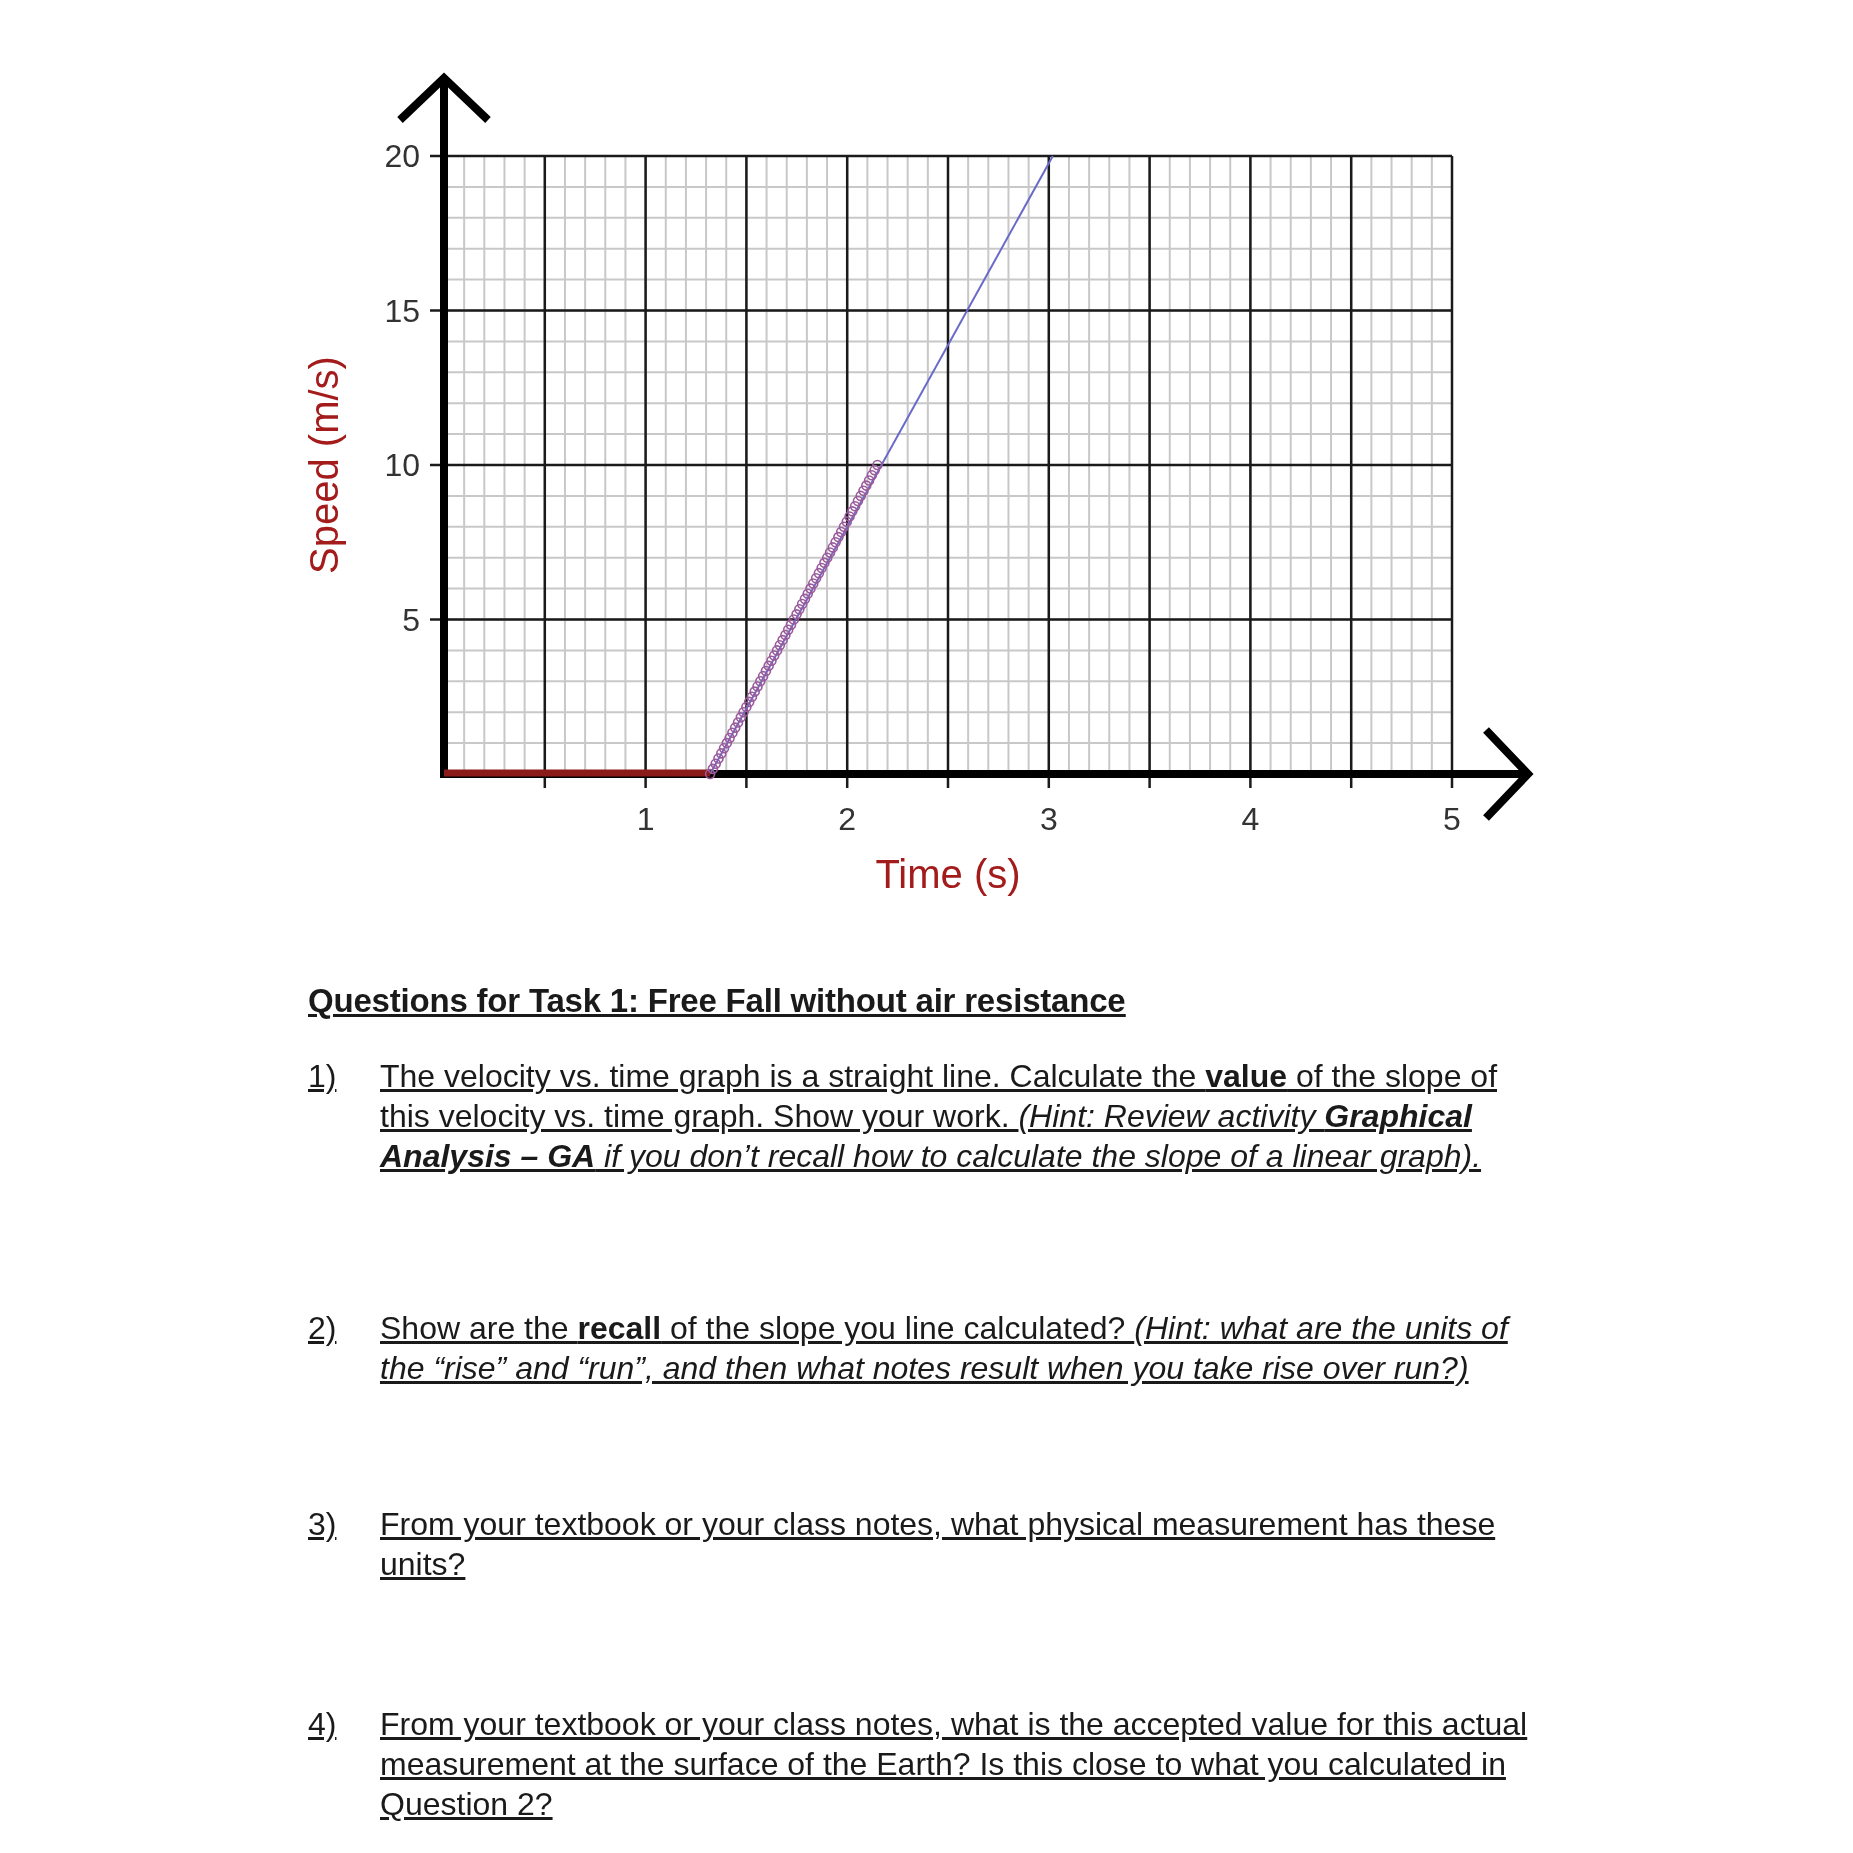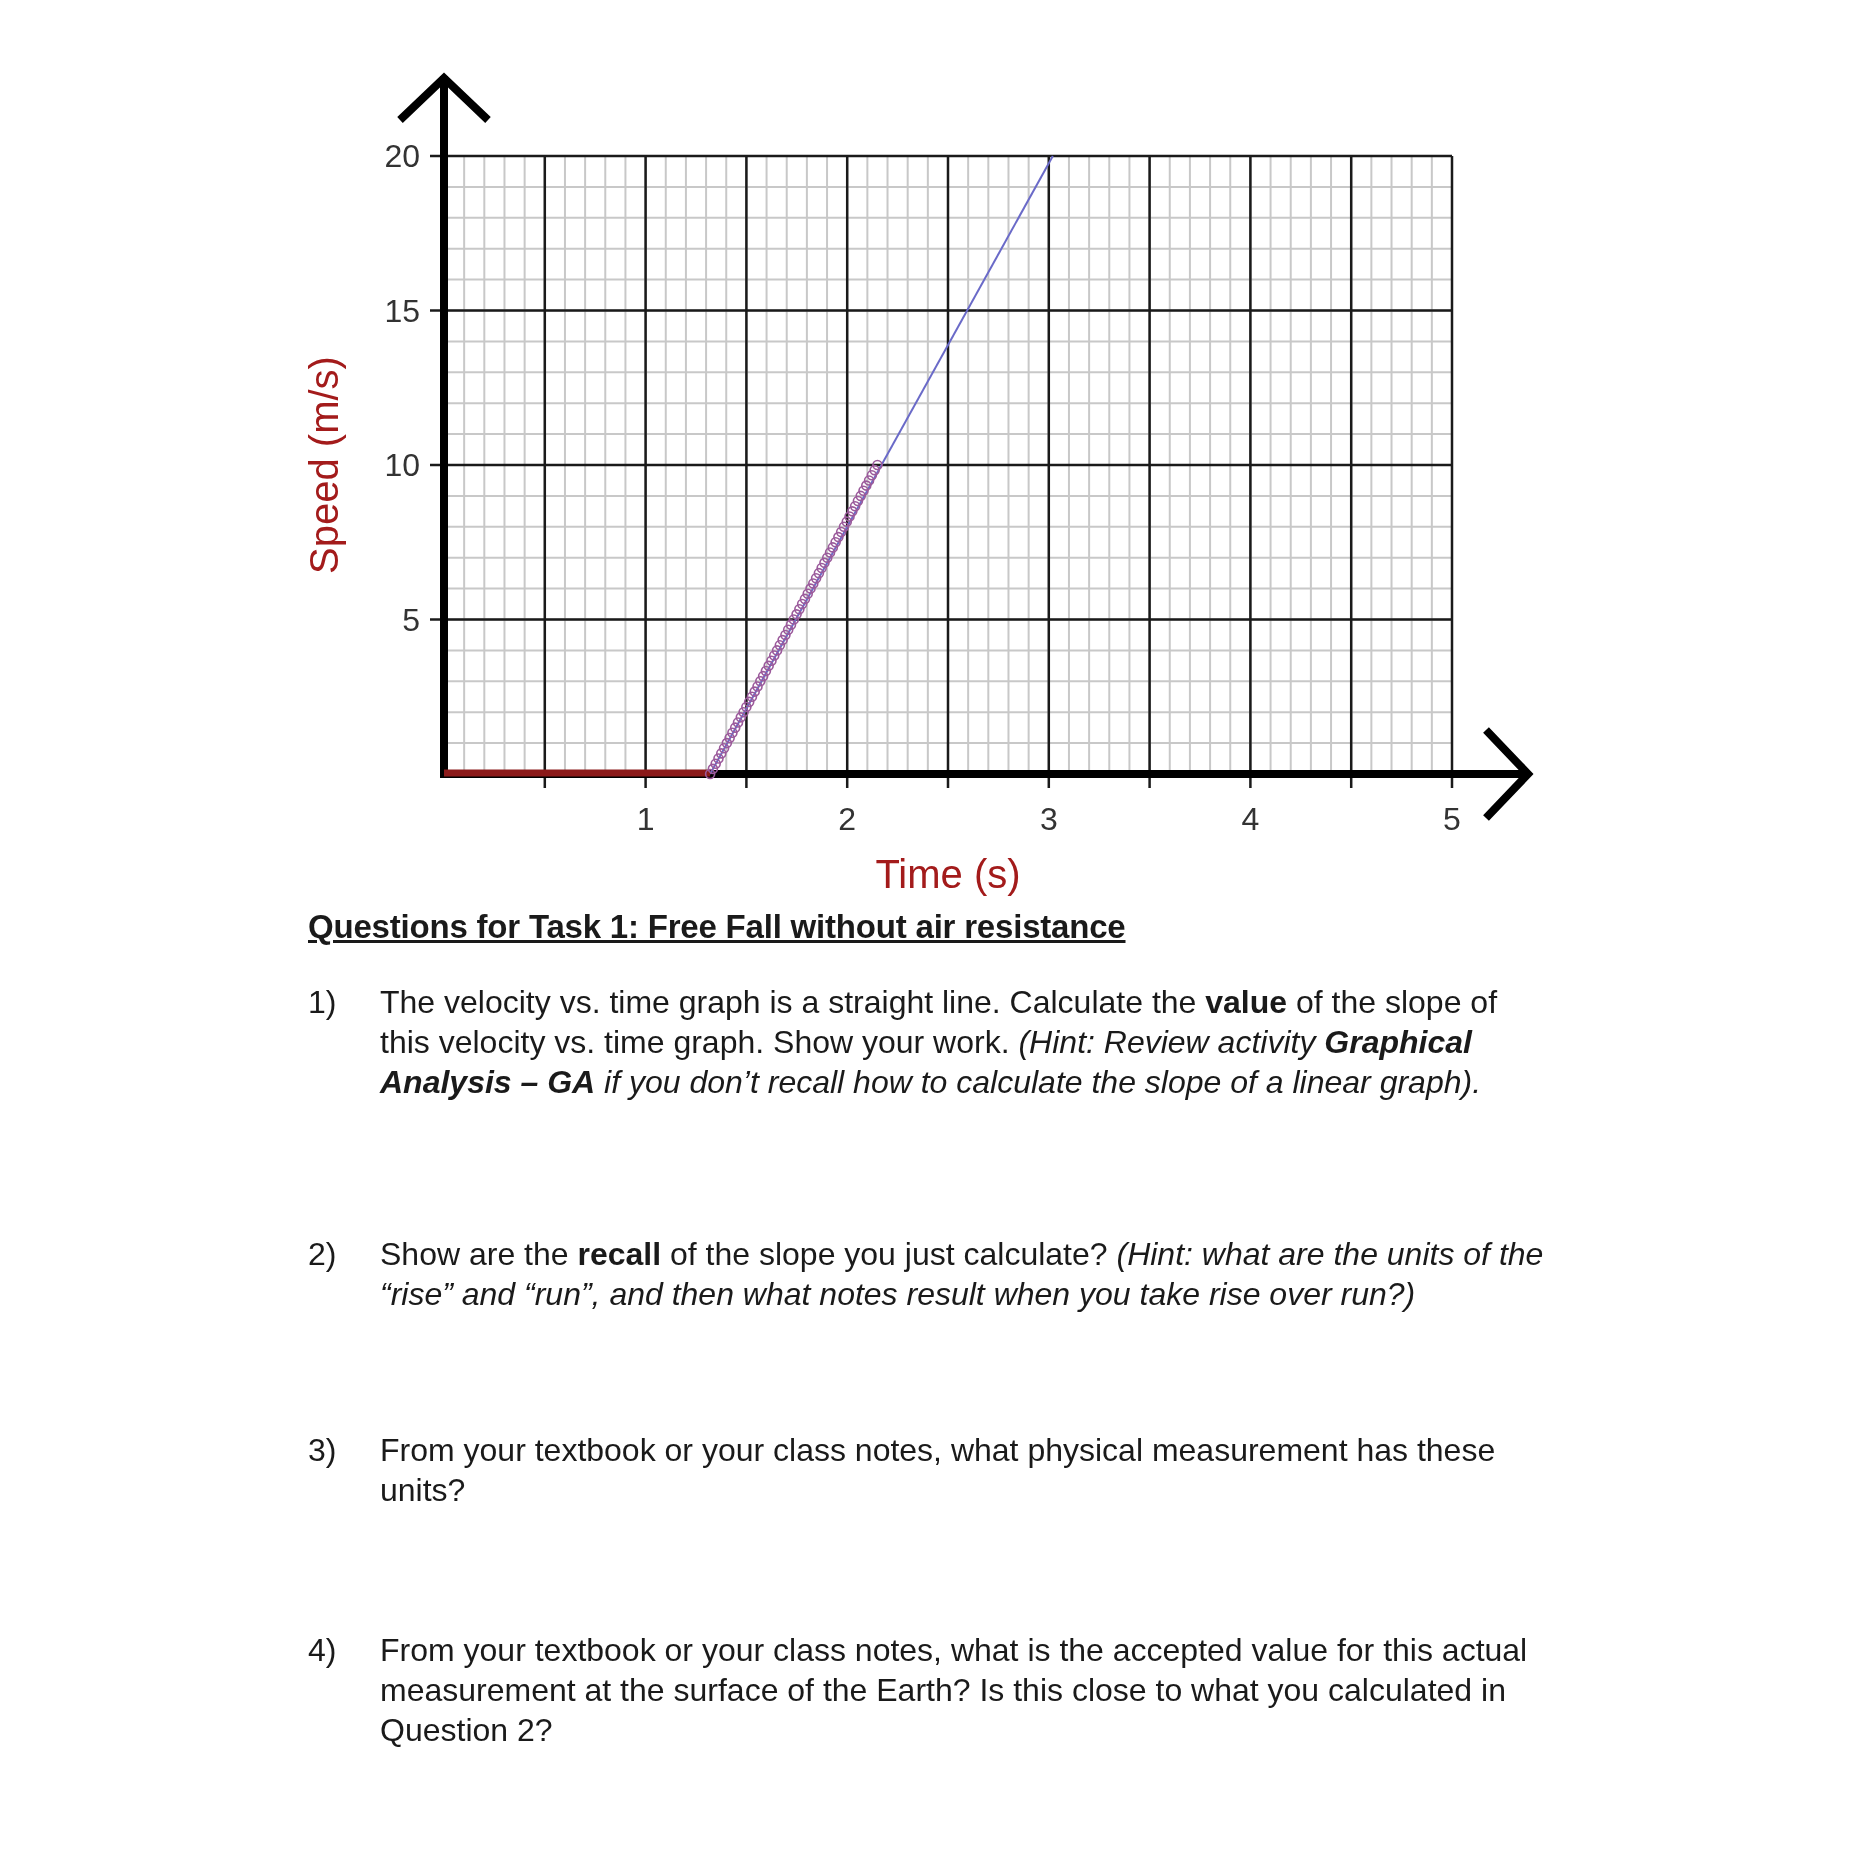--- a/index.html
+++ b/index.html
@@ -1,21 +1,21 @@
 <!DOCTYPE html>
 <html><head>
 <meta charset="utf-8">
 <style>
   html, body { margin: 0; padding: 0; background: #ffffff; }
   body { width: 1853px; height: 1853px; position: relative; overflow: hidden;
          font-family: "Liberation Sans", sans-serif; color: #1a1a1a; }
   #chart { position: absolute; left: 0; top: 0; }
   .axis-label { font-family: "Liberation Sans", sans-serif; fill: #a31b1b; font-size: 40px; }
   .tick-label { font-family: "Liberation Sans", sans-serif; fill: #333; font-size: 32px; }
-  .questions { position: absolute; left: 308px; top: 908px; width: 1240px; }
+  .questions { position: absolute; left: 308px; top: 982px; width: 1240px; text-decoration: underline; }
   .heading { font-weight: bold; text-decoration: underline; font-size: 33px; margin: 0 0 36px 0; letter-spacing: -0.2px; }
   .q { display: flex; font-size: 32px; line-height: 40px; }
   .q .num { width: 52px; flex: 0 0 52px; }
   .q .body { flex: 1; margin-left: 20px; }
   .q1 { margin-top: 0; }
   .q2 { margin-top: 132px; }
   .q3 { margin-top: 116px; }
   .q4 { margin-top: 120px; }
   i { font-style: italic; }
   b { font-weight: bold; }
@@ -201,21 +201,21 @@
 </svg>
 
 <div class="questions">
   <div class="heading">Questions for Task 1: Free Fall without air resistance</div>
   <div class="q q1">
     <span class="num">1)</span>
     <span class="body"><span>The velocity vs. time graph is a straight line.  Calculate the </span><b>value</b><span> of the slope of this velocity vs. time graph. Show your work.  </span><i>(Hint: Review activity </i><i style="font-weight: bold;">Graphical Analysis – GA</i><i> if you don’t recall how to calculate the slope of a linear graph).</i></span>
   </div>
   <div class="q q2">
     <span class="num">2)</span>
-    <span class="body"><span>Show are the </span><b>recall</b><span> of the slope you just calculate?  </span><i>(Hint: what are the units of the “rise” and “run”, and then what notes result when you take rise over run?)</i></span>
+    <span class="body"><span>Show are the </span><b>recall</b><span> of the slope you line calculated?  </span><i>(Hint: what are the units of the “rise” and “run”, and then what notes result when you take rise over run?)</i></span>
   </div>
   <div class="q q3">
     <span class="num">3)</span>
     <span class="body"><span>From your textbook or your class notes, what physical measurement has these units?</span></span>
   </div>
   <div class="q q4">
     <span class="num">4)</span>
     <span class="body"><span>From your textbook or your class notes, what is the accepted value for this actual measurement at the surface of the Earth?   Is this close to what you calculated in Question 2?</span></span>
   </div>
 </div>

